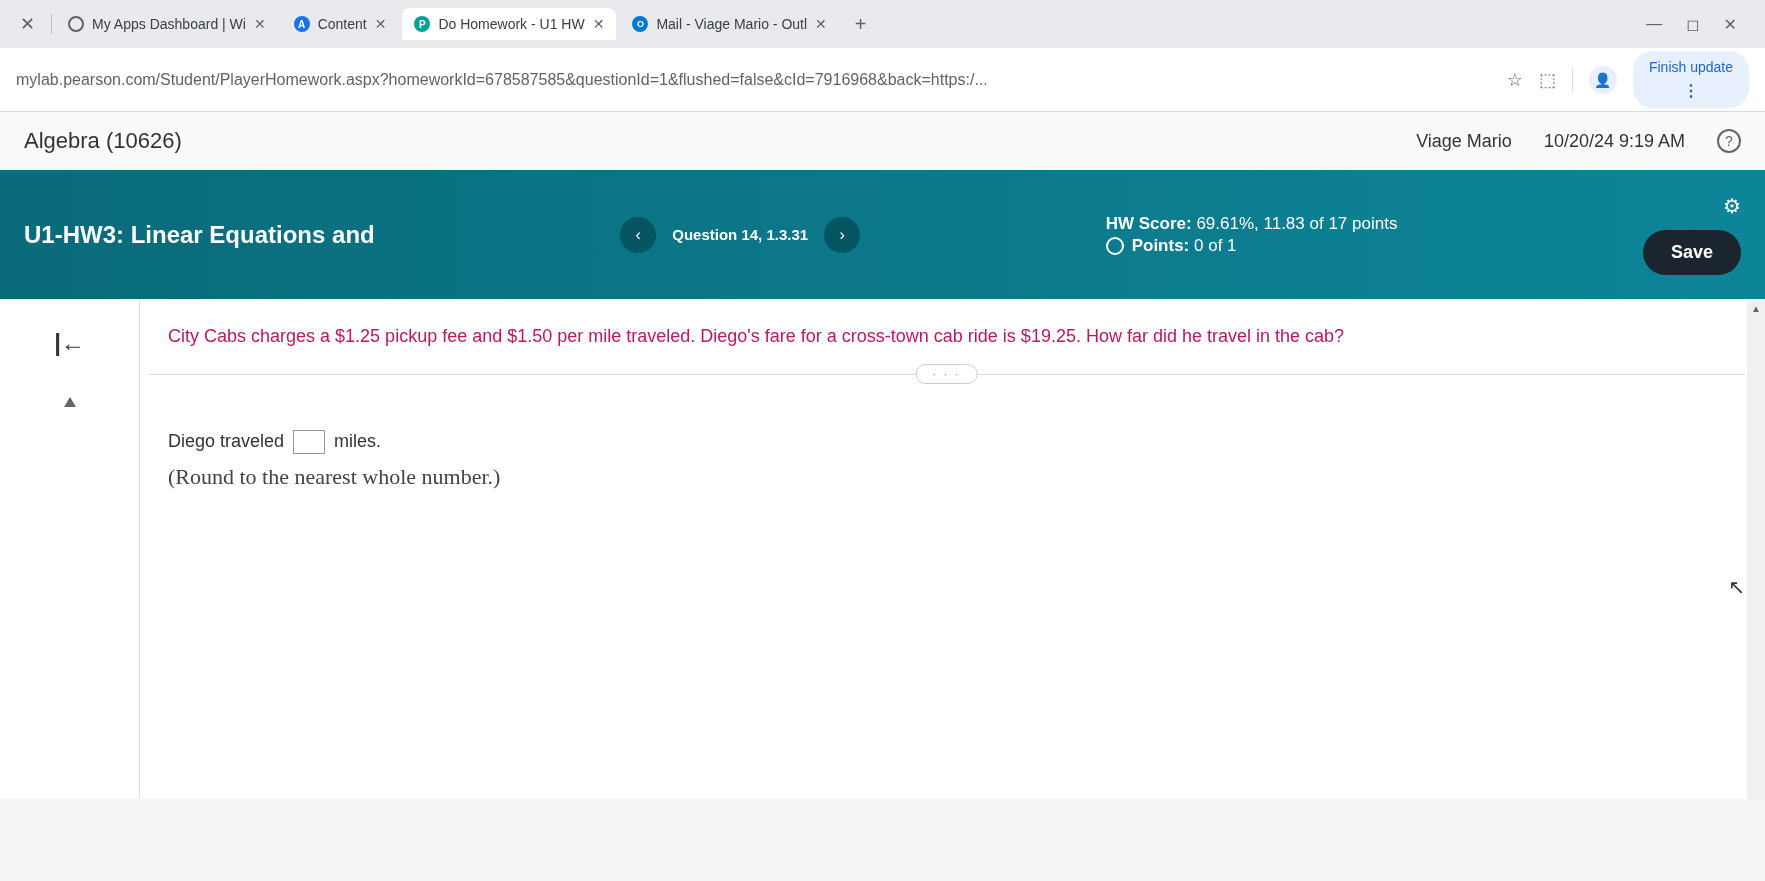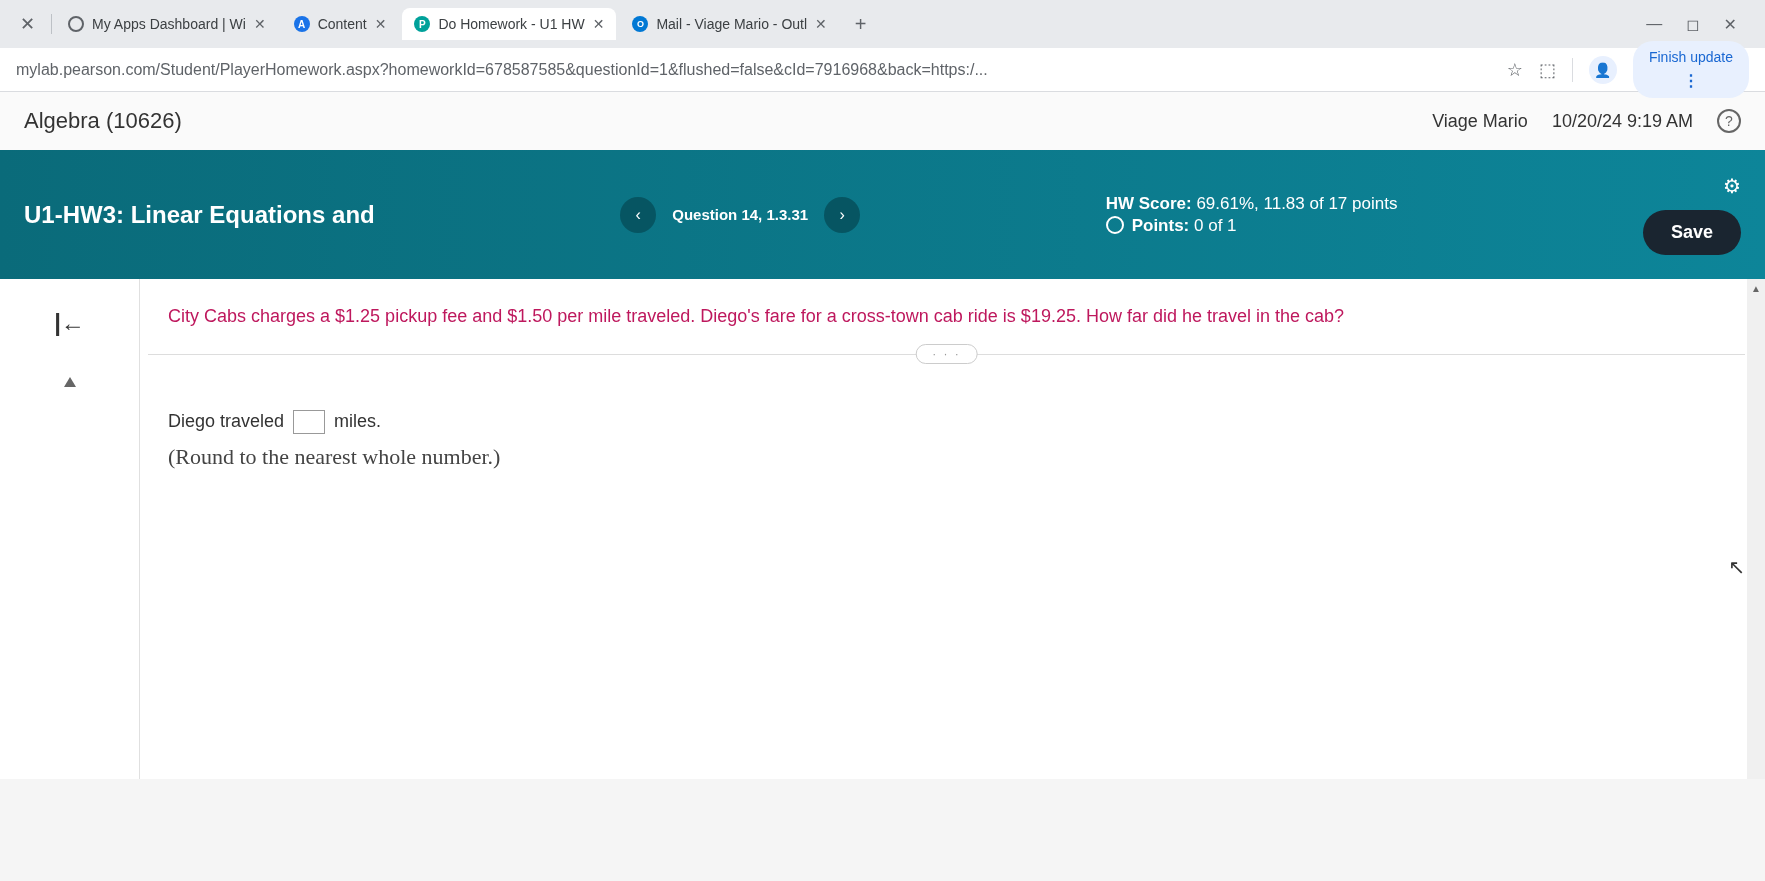--- a/index.html
+++ b/index.html
@@ -15,41 +15,41 @@
 .tab-icon.circle { border: 2px solid #5f6368; }
 .tab-icon.blue { background: #1a73e8; color: #fff; }
 .tab-icon.teal { background: #00a19a; color: #fff; }
 .tab-icon.outlook { background: #0078d4; color: #fff; font-size: 9px; }
 .tab-title { white-space: nowrap; overflow: hidden; text-overflow: ellipsis; flex: 1; }
 .tab-x { font-size: 14px; color: #5f6368; cursor: pointer; }
 .tab-new { font-size: 20px; color: #5f6368; padding: 0 12px; cursor: pointer; }
 .win-controls { margin-left: auto; display: flex; gap: 24px; padding-right: 20px; }
 .win-btn { font-size: 16px; color: #5f6368; cursor: pointer; }
 
-.addr-bar { display: flex; align-items: center; height: 44px; background: #fff; padding: 0 16px; gap: 16px; border-bottom: 1px solid #dadce0; }
+.addr-bar { display: flex; align-items: center; height: 64px; background: #fff; padding: 0 16px; gap: 16px; border-bottom: 1px solid #dadce0; }
 .url-text { flex: 1; font-size: 16px; color: #5f6368; white-space: nowrap; overflow: hidden; text-overflow: ellipsis; }
 .addr-icon { font-size: 18px; color: #5f6368; cursor: pointer; }
 .addr-divider { width: 1px; height: 24px; background: #dadce0; }
 .profile-icon { width: 28px; height: 28px; border-radius: 50%; background: #e8f0fe; display: flex; align-items: center; justify-content: center; color: #1a73e8; font-size: 14px; }
 .finish-update { background: #e8f0fe; color: #1967d2; border: none; border-radius: 20px; padding: 8px 16px; font-size: 14px; cursor: pointer; display: flex; align-items: center; gap: 6px; flex-direction: column; }
 .finish-dots { font-size: 16px; font-weight: bold; }
 
 
 .page-header { display: flex; align-items: center; justify-content: space-between; padding: 16px 24px; background: #fafafa; }
 .course-title { font-size: 22px; color: #333; }
-.header-right { display: flex; align-items: center; gap: 24px; font-size: 18px; color: #333; justify-content: space-between; }
+.header-right { display: flex; align-items: center; gap: 32px; font-size: 18px; color: #333; justify-content: space-between; }
 .help-icon { width: 24px; height: 24px; border: 2px solid #666; border-radius: 50%; display: flex; align-items: center; justify-content: center; font-size: 14px; color: #666; cursor: pointer; }
 
 .assignment-bar { background: #0a7b8a; background: linear-gradient(to right, #0a6b7a, #0d8599); color: #fff; padding: 24px; display: flex; align-items: center; justify-content: space-between; gap: 24px; }
 .assignment-title { font-size: 24px; font-weight: bold; }
 .question-nav { display: flex; align-items: center; gap: 16px; }
 .nav-btn { width: 36px; height: 36px; border-radius: 50%; background: #065562; border: none; color: #fff; font-size: 16px; cursor: pointer; display: flex; align-items: center; justify-content: center; }
 .question-label { font-size: 15px; font-weight: bold; }
 .scores { font-size: 17px; }
-.scores-line { display: flex; gap: 8px; margin: 2px 0; }
+.scores-line { display: flex; align-items: center; gap: 8px; margin: 2px 0; }
 .score-circle { width: 18px; height: 18px; border: 2px solid #fff; border-radius: 50%; }
 .right-controls { display: flex; flex-direction: column; align-items: flex-end; gap: 12px; }
 .gear-icon { font-size: 20px; cursor: pointer; }
 .save-btn { background: #1a2530; color: #fff; border: none; border-radius: 24px; padding: 12px 28px; font-size: 18px; font-weight: bold; cursor: pointer; }
 
 .question-area { display: flex; background: #fff; min-height: 500px; position: relative; }
 .sidebar-left { width: 140px; border-right: 1px solid #e0e0e0; display: flex; flex-direction: column; align-items: center; padding-top: 30px; gap: 40px; }
 .collapse-btn { font-size: 24px; color: #333; background: none; border: none; cursor: pointer; font-weight: bold; }
 .up-arrow { width: 0; height: 0; border-left: 6px solid transparent; border-right: 6px solid transparent; border-bottom: 10px solid #666; cursor: pointer; }
 .question-content { flex: 1; padding: 24px 40px 24px 28px; }

